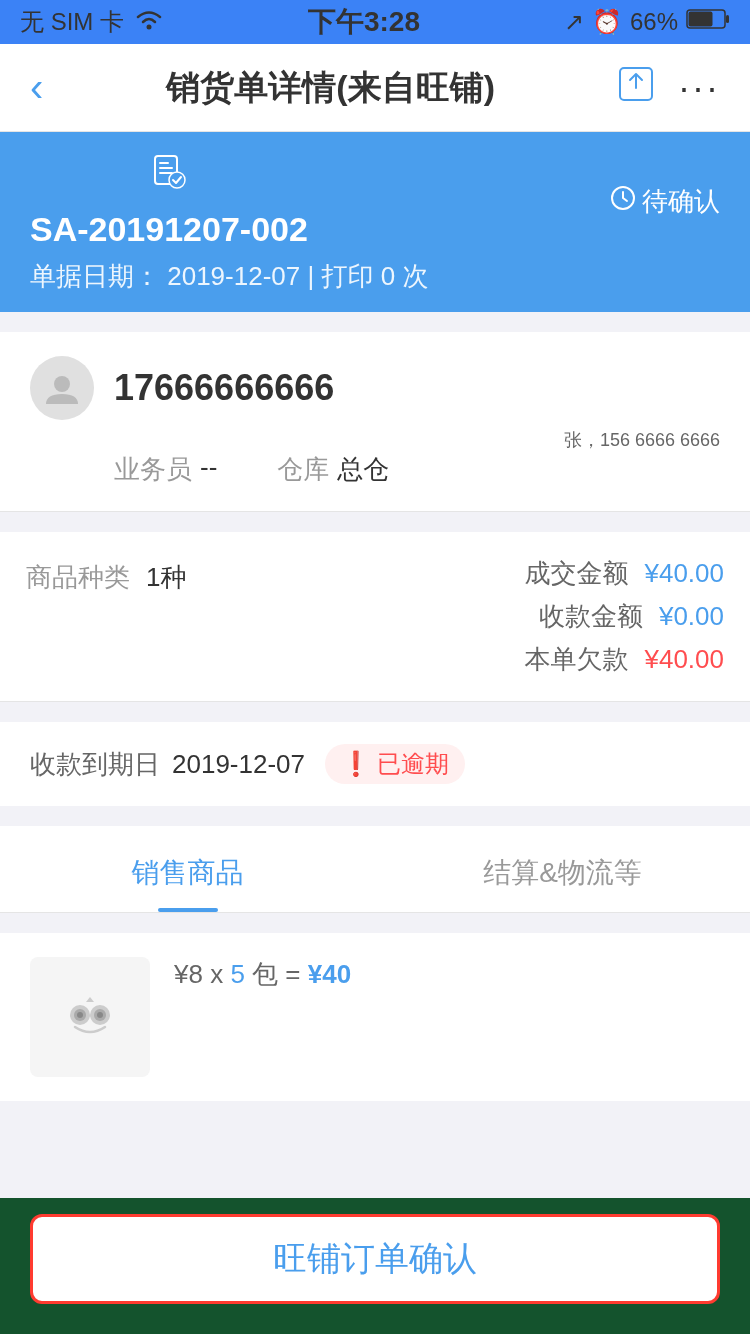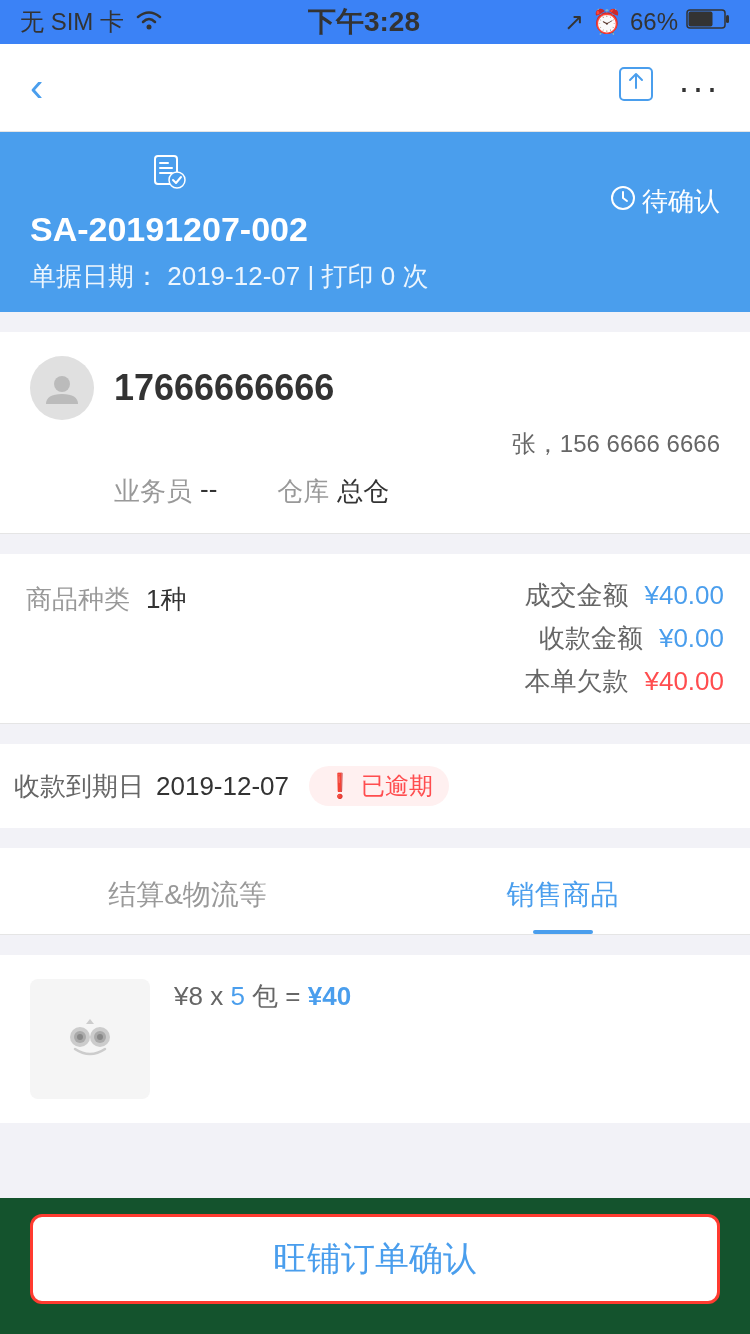--- a/index.html
+++ b/index.html
@@ -107,24 +107,23 @@
       color: #999;
       font-size: 36px;
       flex-shrink: 0;
     }
     .customer-phone {
       font-size: 36px;
       font-weight: 600;
       color: #333;
     }
     .customer-name {
-      font-size: 24px;
+      font-size: 18px;
       color: #666;
       margin-left: 84px;
-      margin-bottom: 14px;
     }
     .customer-meta {
       display: flex;
       gap: 60px;
       font-size: 26px;
       color: #666;
       margin-left: 84px;
     }
     .meta-item { display: flex; gap: 8px; }
     .meta-label { color: #999; }
@@ -162,21 +161,21 @@
       align-items: center;
     }
     .summary-row-label { color: #666; }
     .amount-blue { color: #4a9eed; font-weight: 500; }
     .amount-red { color: #ff4d4f; font-weight: 500; }
 
     
     .due-section {
       background: #fff;
       margin-top: 20px;
-      padding: 22px 14px;
+      padding: 22px 30px;
       display: flex;
       align-items: center;
       gap: 12px;
       font-size: 26px;
     }
     .due-label { color: #666; }
     .due-date { color: #333; margin-right: 8px; }
     .overdue-badge {
       background: #fff0f0;
       color: #ff4d4f;
@@ -311,20 +310,21 @@
         <rect x="1" y="2" width="38" height="18" rx="3" stroke="#333" stroke-width="1.5" fill="none"></rect>
         <rect x="40" y="7" width="3" height="8" rx="1.5" fill="#333"></rect>
         <rect x="2.5" y="3.5" width="24" height="15" rx="2" fill="#333"></rect>
       </svg>
     </span>
   </div>
 </div>
 
 <div class="nav-bar">
   <span style="font-size:40px; color:#4a9eed; cursor:pointer;">‹</span>
+  <span class="nav-title">销货单详情(来自旺铺)</span>
   <div class="nav-actions">
     <span style="font-size:28px; color:#4a9eed; cursor:pointer;">
       <svg width="36" height="36" viewBox="0 0 36 36">
         <rect x="2" y="2" width="32" height="32" rx="4" stroke="#4a9eed" stroke-width="2" fill="none"></rect>
         <path d="M18 8 L18 22 M12 14 L18 8 L24 14" stroke="#4a9eed" stroke-width="2" fill="none" stroke-linecap="round" stroke-linejoin="round"></path>
       </svg>
     </span>
     <span style="font-size:36px; color:#333; cursor:pointer; letter-spacing:2px;">···</span>
   </div>
 </div>
@@ -414,25 +414,25 @@
 <div class="due-section card">
   <span class="due-label">收款到期日</span>
   <span class="due-date">2019-12-07</span>
   <div class="overdue-badge">
     <span>❗</span>
     <span>已逾期</span>
   </div>
 </div>
 
 <div class="tabs-section">
+  <div class="tab active">
+    <span>销售商品</span>
+  </div>
   <div class="tab">
     <span>结算&amp;物流等</span>
-  </div>
-  <div class="tab active">
-    <span>销售商品</span>
   </div>
 </div>
 
 <div class="product-section card">
   <div class="product-thumb">
     <svg width="80" height="60" viewBox="0 0 80 60">
 
       <circle cx="30" cy="28" r="10" fill="#ccc"></circle>
       <circle cx="50" cy="28" r="10" fill="#ccc"></circle>
       <circle cx="30" cy="28" r="6" fill="#aaa"></circle>

